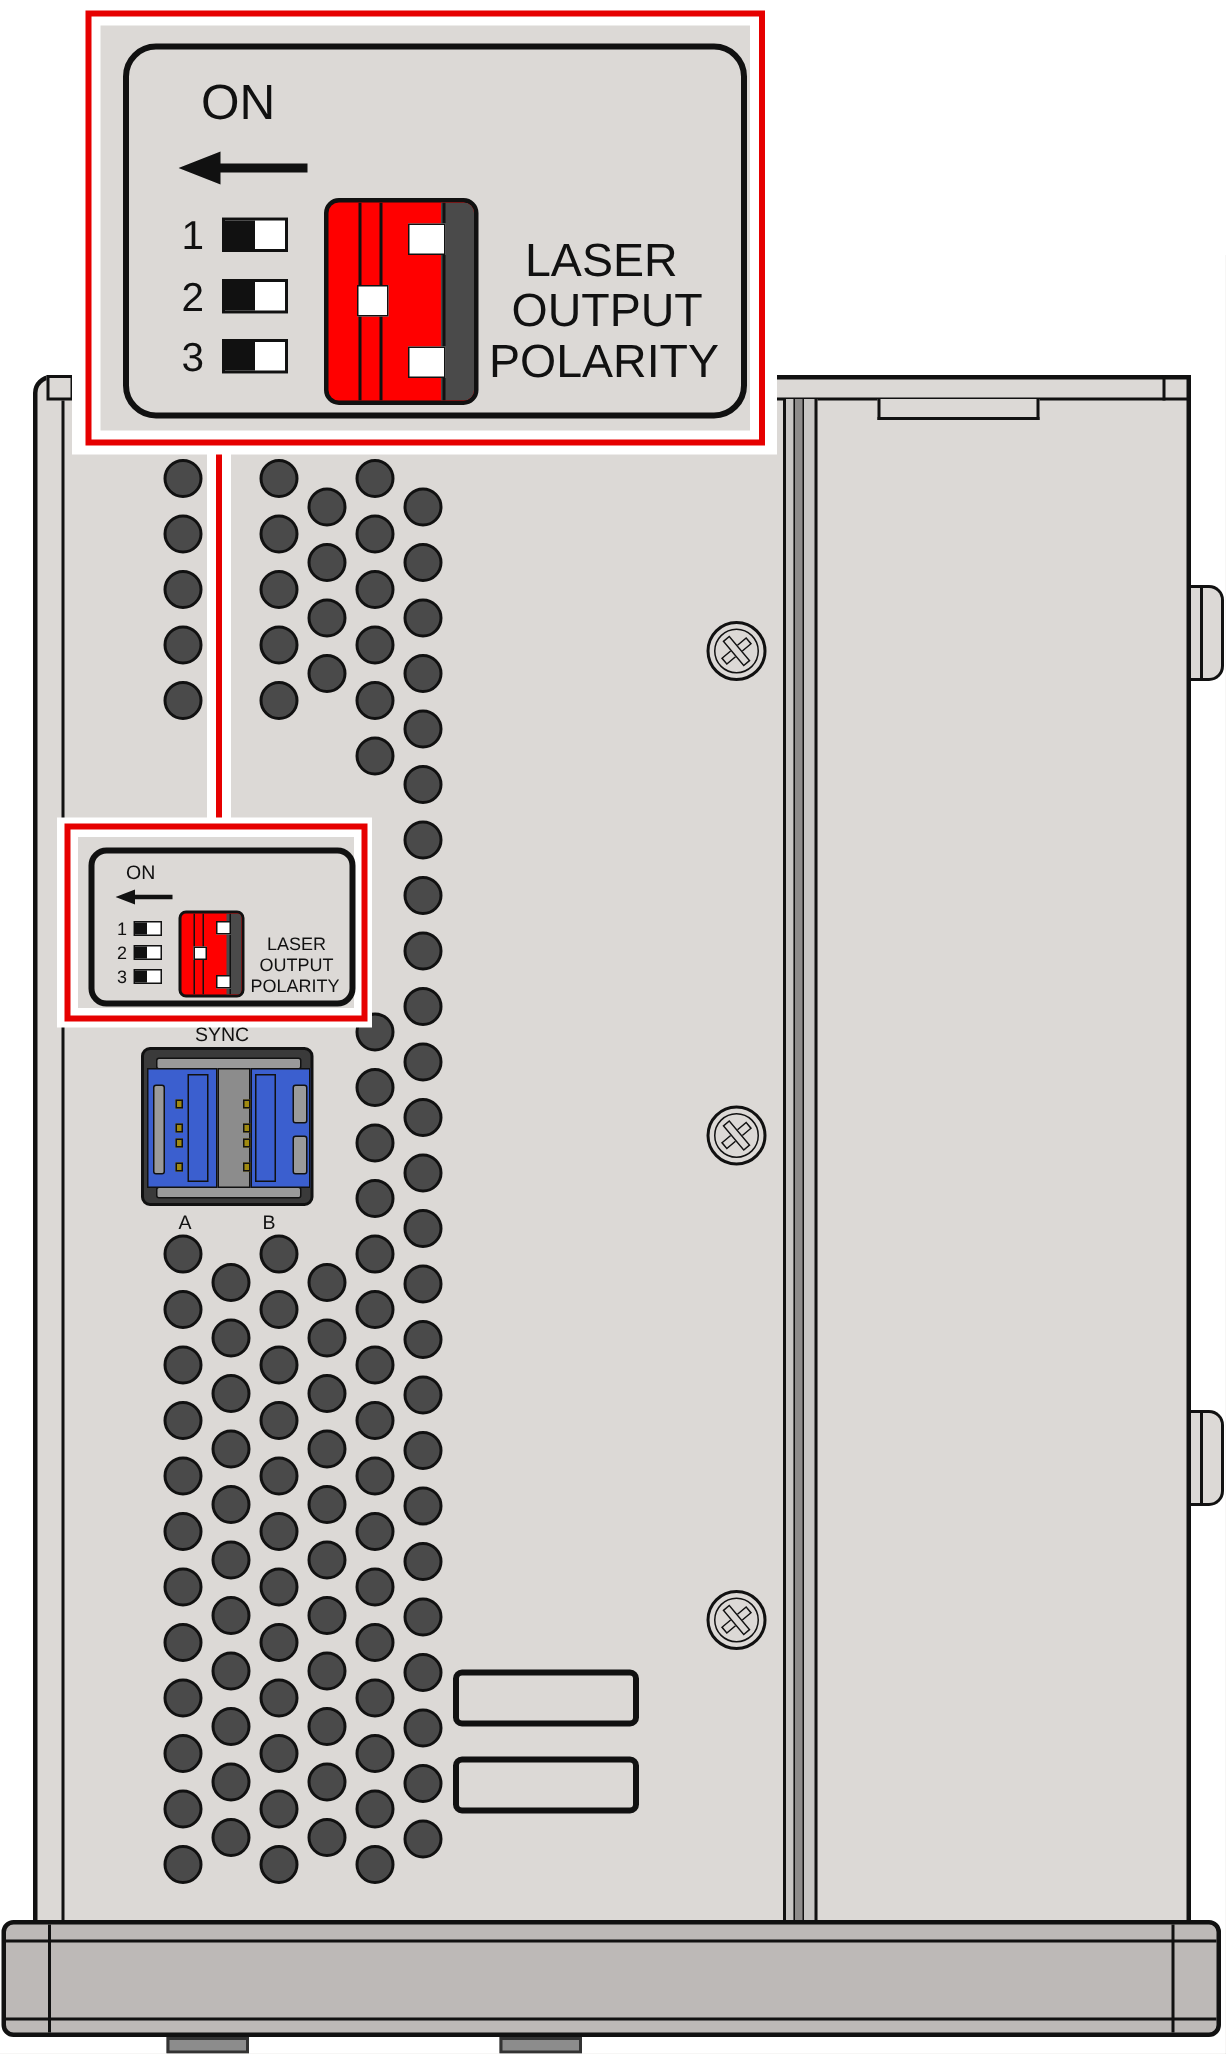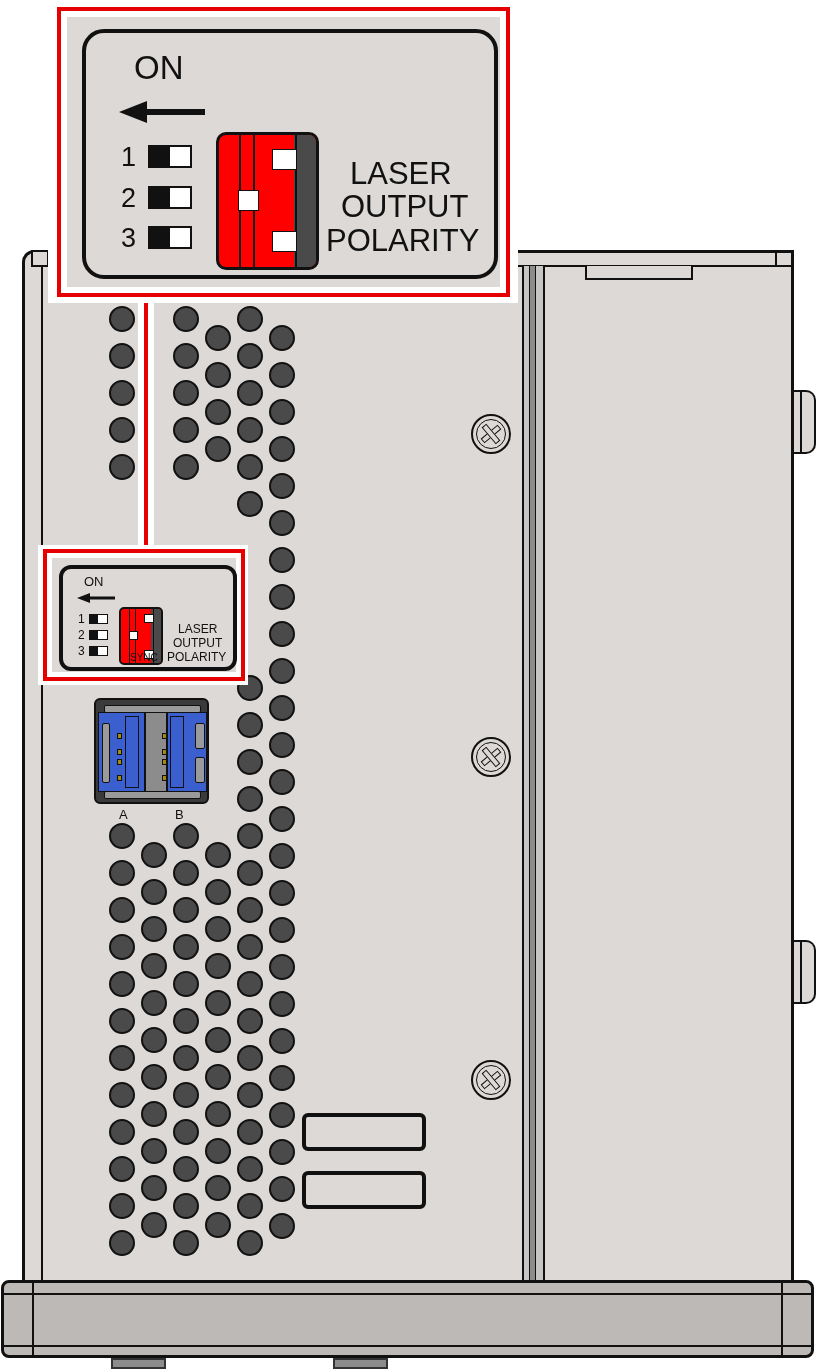--- a/index.html
+++ b/index.html
@@ -254,21 +254,21 @@
       <div class="knob" style="left:23px;top:5px;width:10px;height:9px;"></div>
       <div class="knob" style="left:8px;top:22px;width:9px;height:9px;"></div>
       <div class="knob" style="left:23px;top:41px;width:10px;height:9px;"></div>
     </div>
     <span class="txt" style="left:115px;top:54px;font-size:12px;">LASER</span>
     <span class="txt" style="left:110px;top:68px;font-size:12px;">OUTPUT</span>
     <span class="txt" style="left:104px;top:82px;font-size:12px;">POLARITY</span>
   </div>
 </div>
 
-<span class="txt" style="left:130px;top:653px;font-size:10px;">SYNC</span>
+<span class="txt" style="left:130px;top:683px;font-size:13px;">SYNC</span>
 <div class="abs" style="left:94px;top:698px;width:115px;height:106px;background:#3a3a3a;border:2px solid #111;border-radius:6px;">
   <div class="abs" style="left:8px;top:5px;width:97px;height:8px;background:#9a9a9a;border:1px solid #111;border-radius:2px;"></div>
   <div class="abs" style="left:8px;top:91px;width:97px;height:8px;background:#9a9a9a;border:1px solid #111;border-radius:2px;"></div>
   <div class="abs" style="left:2px;top:12px;width:47px;height:80px;background:#3b5fcf;border:1px solid #111;">
     <div class="abs" style="left:3px;top:10px;width:8px;height:60px;background:#9a9a9a;border:1px solid #111;border-radius:2px;"></div>
     <div class="abs" style="left:26px;top:3px;width:14px;height:72px;border:1.5px solid #111;"></div>
     <div class="abs" style="left:18px;top:20px;width:5px;height:6px;background:#a08a10;border:1px solid #111;"></div>
     <div class="abs" style="left:18px;top:36px;width:5px;height:6px;background:#a08a10;border:1px solid #111;"></div>
     <div class="abs" style="left:18px;top:46px;width:5px;height:6px;background:#a08a10;border:1px solid #111;"></div>
     <div class="abs" style="left:18px;top:62px;width:5px;height:6px;background:#a08a10;border:1px solid #111;"></div>

